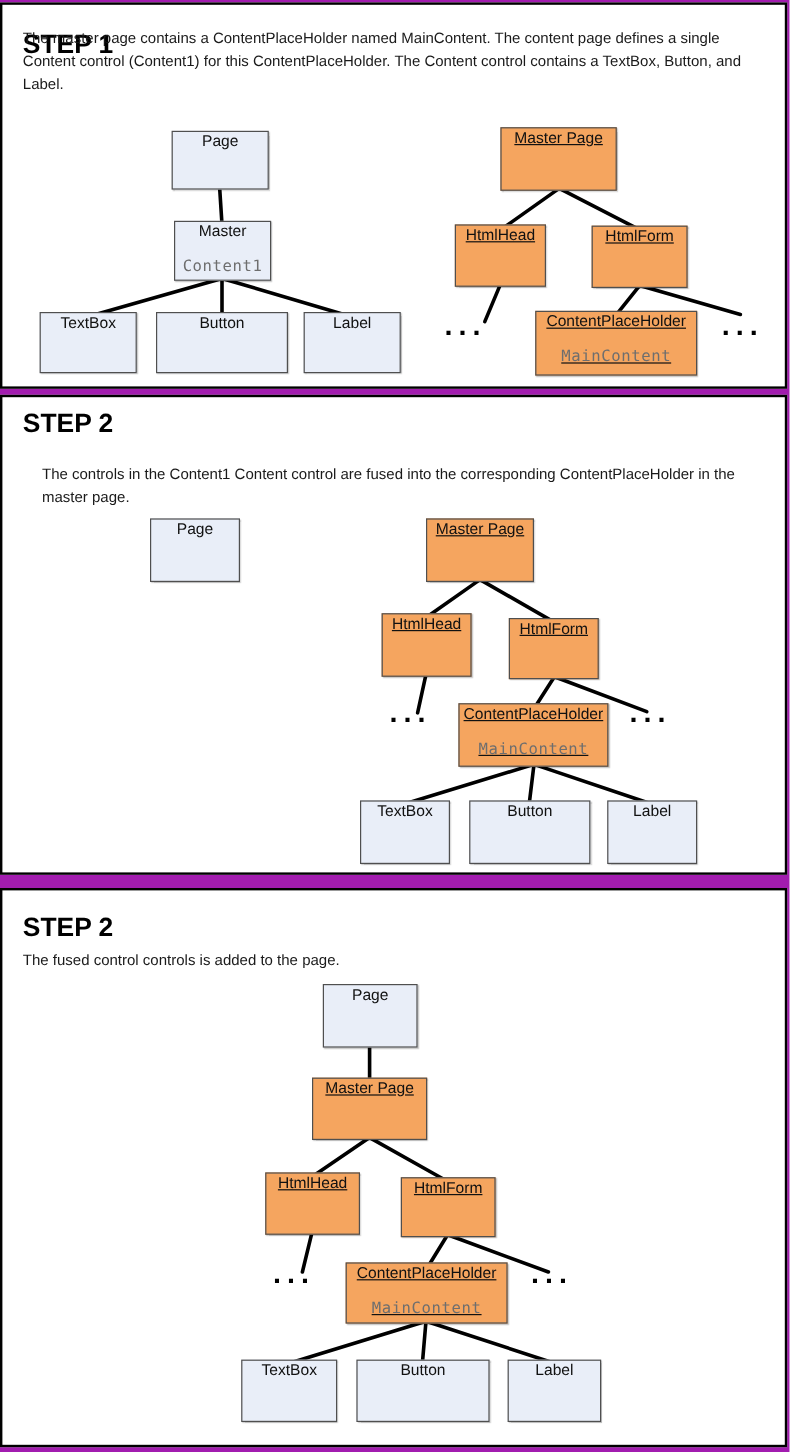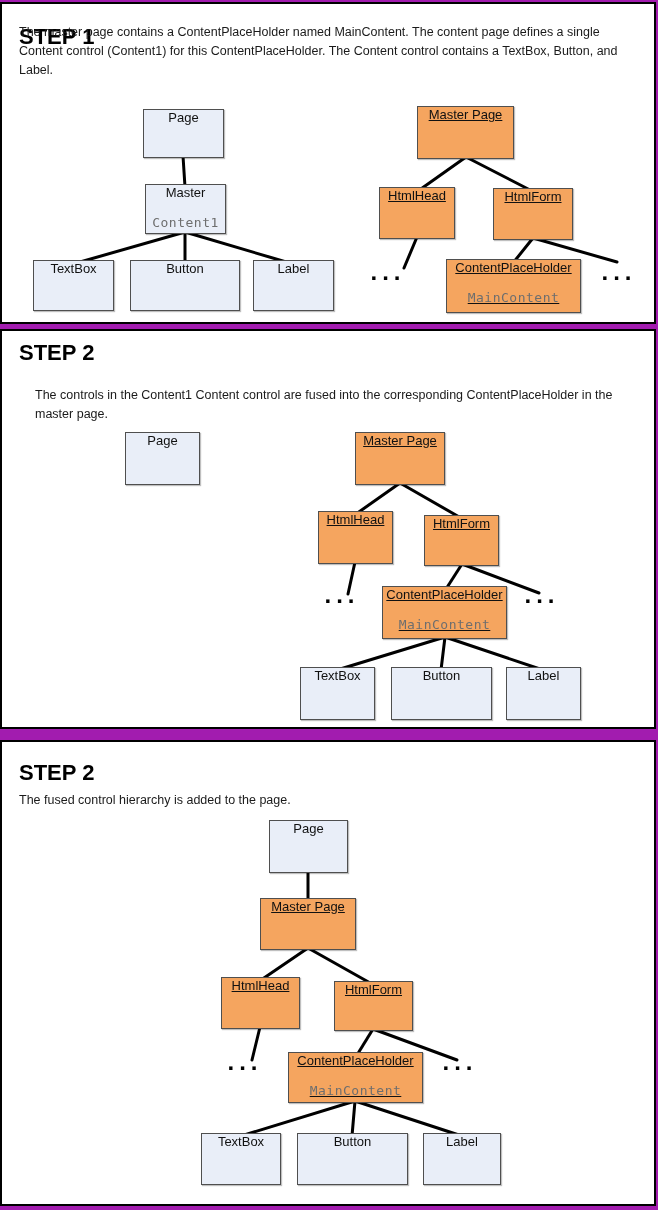--- a/index.html
+++ b/index.html
@@ -32,21 +32,21 @@
     <p class="step-desc" style="left:17px;top:19px;width:618px;margin:0">The master page contains a ContentPlaceHolder named MainContent. The content page defines a single Content control (Content1) for this ContentPlaceHolder. The Content control contains a TextBox, Button, and Label.</p>
   </section>
 
   <section class="panel" style="top:329px;height:400px">
     <h1 class="step-title" style="left:17px;top:9px;margin:0">STEP 2</h1>
     <p class="step-desc" style="left:17px;top:39px;width:618px;margin:16px">The controls in the Content1 Content control are fused into the corresponding ContentPlaceHolder in the master page.</p>
   </section>
 
   <section class="panel" style="top:740px;height:466px">
     <h1 class="step-title" style="left:17px;top:18px;margin:0">STEP 2</h1>
-    <p class="step-desc" style="left:17px;top:49px;width:618px;margin:0">The fused control hierarchy is added to the page.</p>
+    <p class="step-desc" style="left:17px;top:49px;width:618px;margin:0">The fused control controls is added to the page.</p>
   </section>
 
   <svg class="edges" width="658" height="1210">
     <g stroke="#000" stroke-width="3" stroke-linecap="round">
 
       <line x1="183" y1="156" x2="185" y2="187"></line>
       <line x1="185" y1="232" x2="73" y2="264"></line>
       <line x1="185" y1="232" x2="185" y2="264"></line>
       <line x1="185" y1="232" x2="293" y2="264"></line>
 

